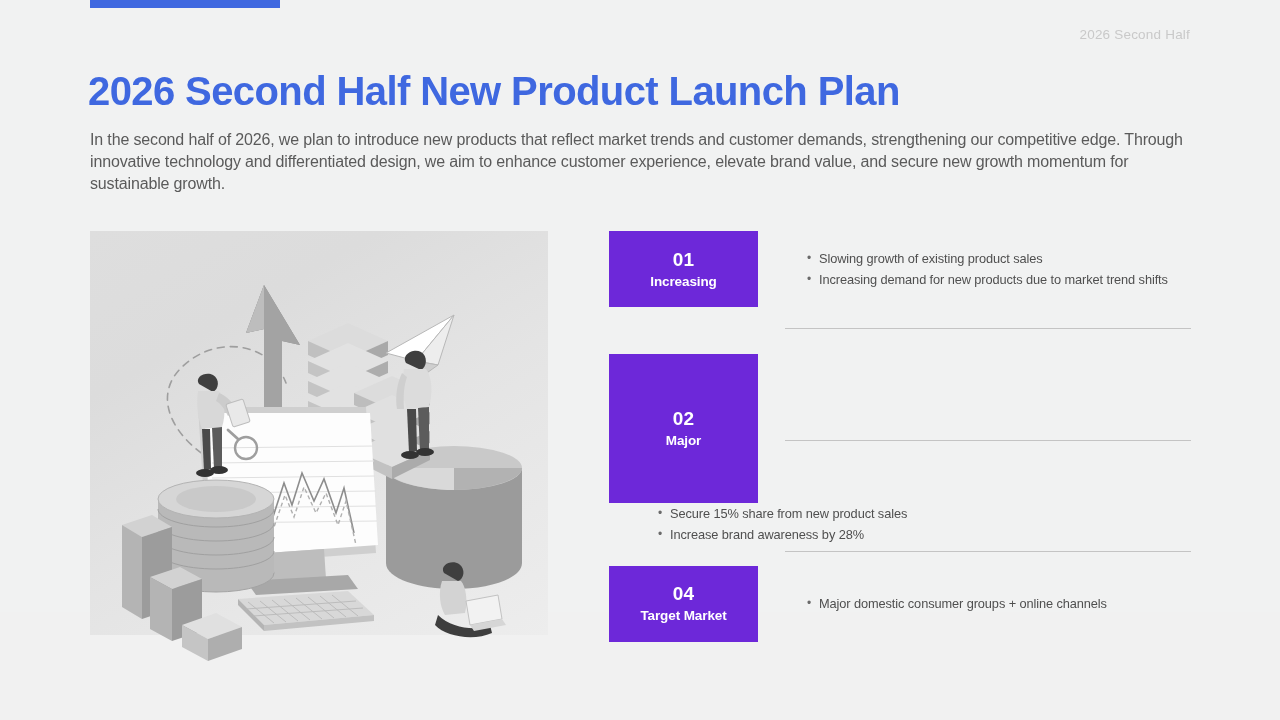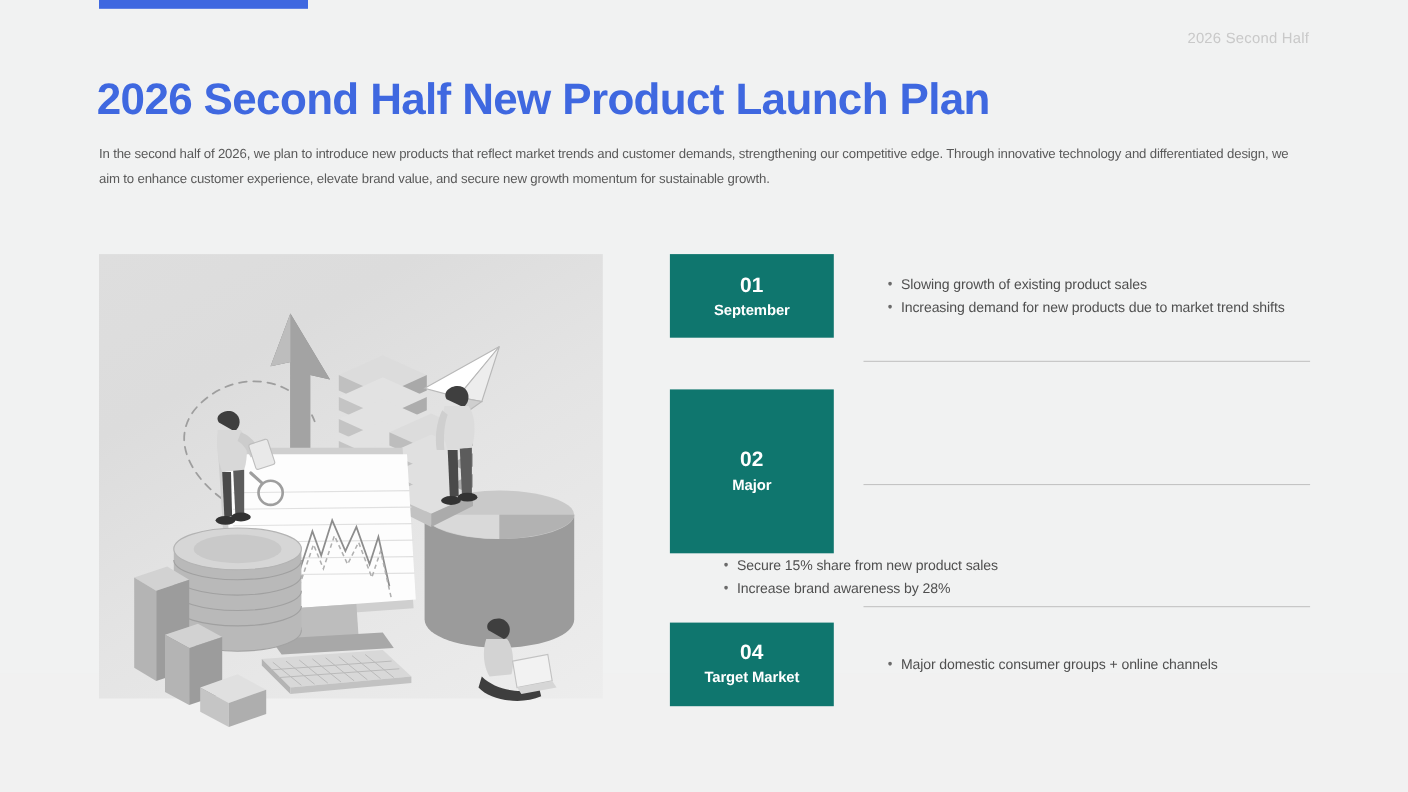--- a/index.html
+++ b/index.html
@@ -55,21 +55,21 @@
     letter-spacing: -0.6px;
     white-space: nowrap;
   }
 
   
   .description {
     position: absolute;
     left: 90px;
     top: 129px;
     width: 1095px;
-    font-size: 12px;
+    font-size: 16px;
     line-height: 22px;
     color: #5a5a5a;
     letter-spacing: -0.15px;
   }
 
   
   .illus-panel {
     position: absolute;
     left: 90px;
     top: 231px;
@@ -104,21 +104,21 @@
     align-items: flex-start;
   }
   .row-0 { top: 0px; }
   .row-1 { top: 123px; flex-direction: column; }
   .row-2 { top: 223px; }
   .row-3 { top: 334.5px; }
 
   .num-box {
     width: 149px;
     height: 76px;
-    background: #0f766e;
+    background: #6d28d9;
     flex: 0 0 149px;
     display: flex;
     flex-direction: column;
     align-items: center;
     justify-content: center;
     color: #ffffff;
   }
   .num-box .num {
     font-size: 19px;
     font-weight: bold;
@@ -373,21 +373,21 @@
         <polygon points="384,392 416,386 420,392 388,398" fill="#d6d6d6"></polygon>
       </g>
     </svg>
   </div>
 
   <div class="rows">
 
     <div class="row row-0">
       <div class="num-box">
         <div class="num">01</div>
-        <div class="cat">September</div>
+        <div class="cat">Increasing</div>
       </div>
       <div class="bullets-wrap">
         <ul class="bullets">
           <li>Slowing growth of existing product sales</li>
           <li>Increasing demand for new products due to market trend shifts</li>
         </ul>
       </div>
     </div>
 
     <div class="row row-1">

